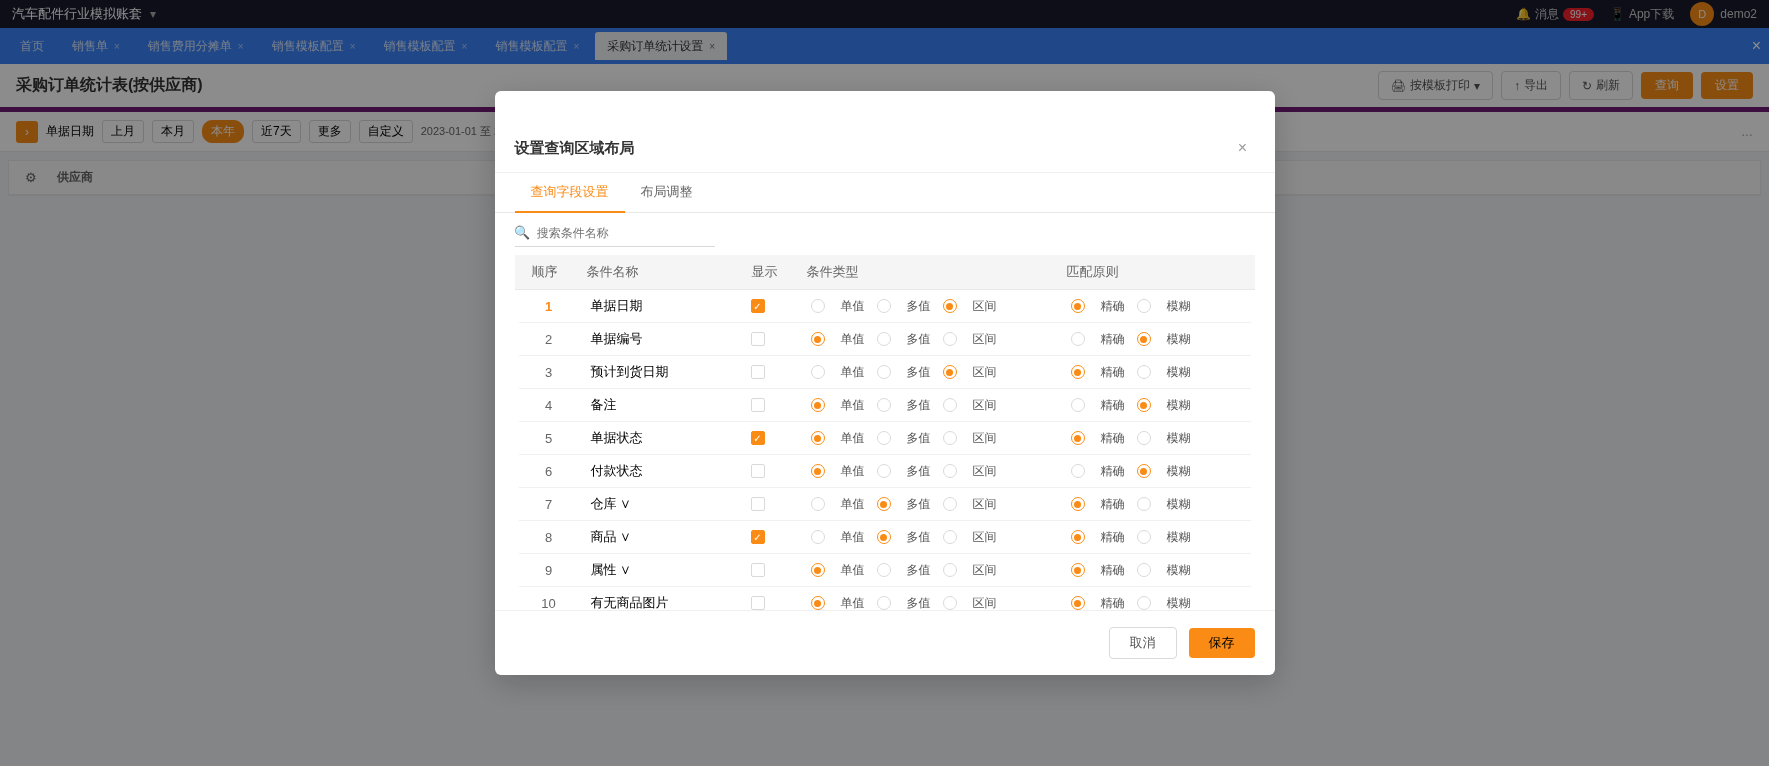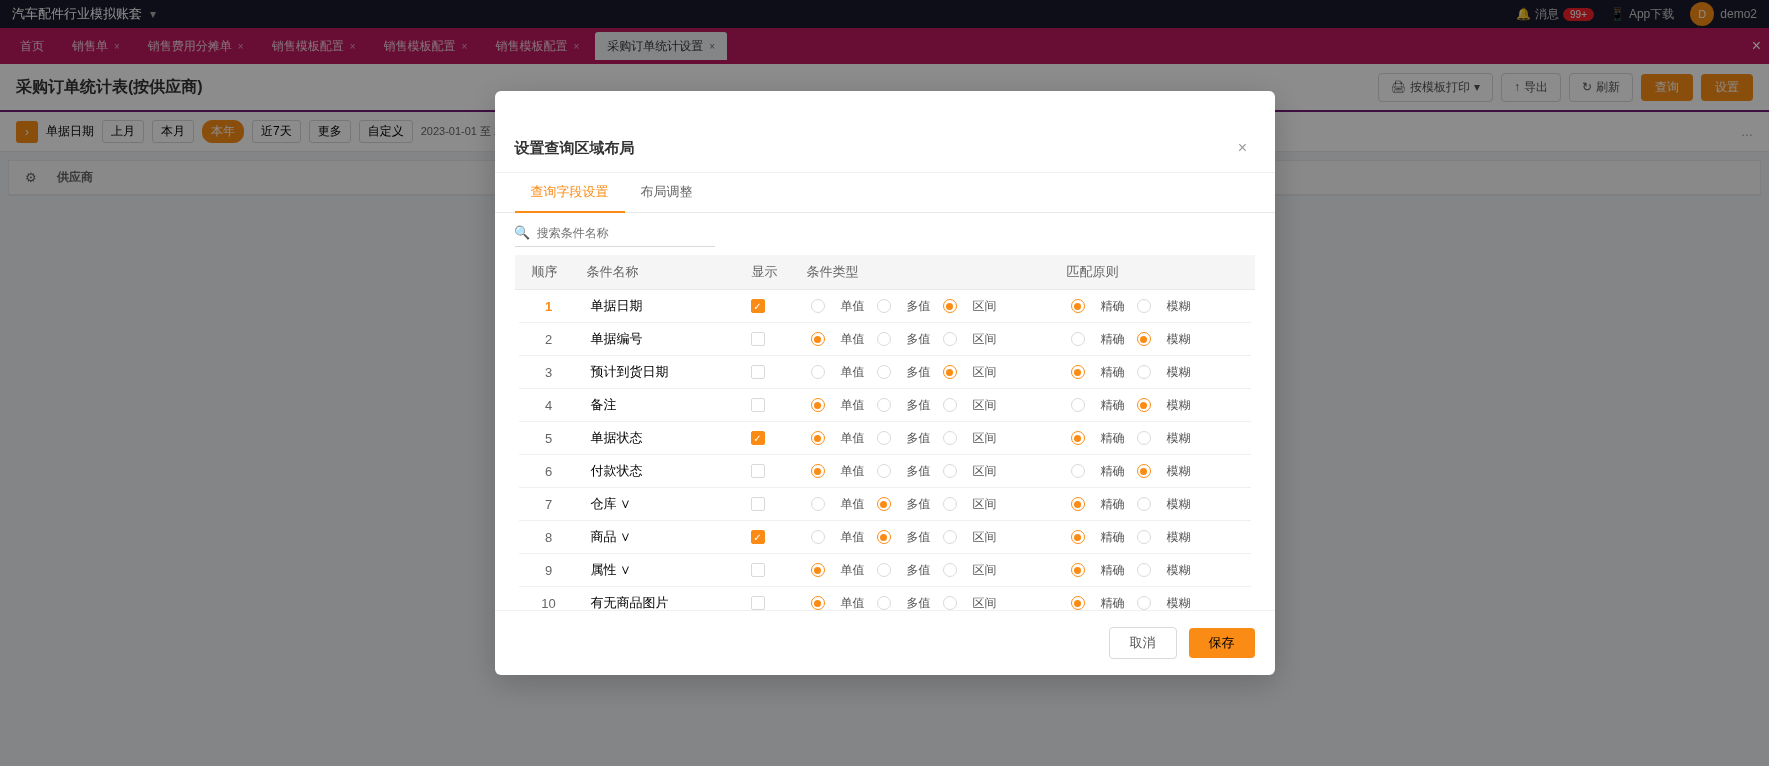--- a/index.html
+++ b/index.html
@@ -17,21 +17,21 @@
       font-size: 12px;
     }
     .top-nav-left { display: flex; align-items: center; gap: 8px; }
     .top-nav-right { display: flex; align-items: center; gap: 16px; }
     .app-title { color: #fff; font-size: 13px; }
     .nav-badge { background: #f5222d; color: #fff; border-radius: 8px; padding: 1px 7px; font-size: 10px; }
 
     
     .tab-bar {
       height: 36px;
-      background: #be185d;
+      background: #3b82f6;
       display: flex;
       align-items: center;
       padding: 0 8px;
       gap: 4px;
     }
     .tab-item {
       height: 28px;
       padding: 0 12px;
       border-radius: 3px 3px 0 0;
       display: flex;
@@ -46,21 +46,21 @@
     .tab-item .tab-close { font-size: 10px; opacity: 0.7; }
 
     
     .page-header {
       height: 48px;
       background: #fff;
       display: flex;
       align-items: center;
       justify-content: space-between;
       padding: 0 16px;
-      border-bottom: 2px solid #701a75;
+      border-bottom: 5px solid #701a75;
     }
     .page-title { font-size: 16px; font-weight: bold; color: #333; }
     .page-actions { display: flex; align-items: center; gap: 8px; }
     .btn-outline {
       padding: 5px 12px;
       border: 1px solid #d9d9d9;
       border-radius: 4px;
       background: #fff;
       cursor: pointer;
       font-size: 12px;

